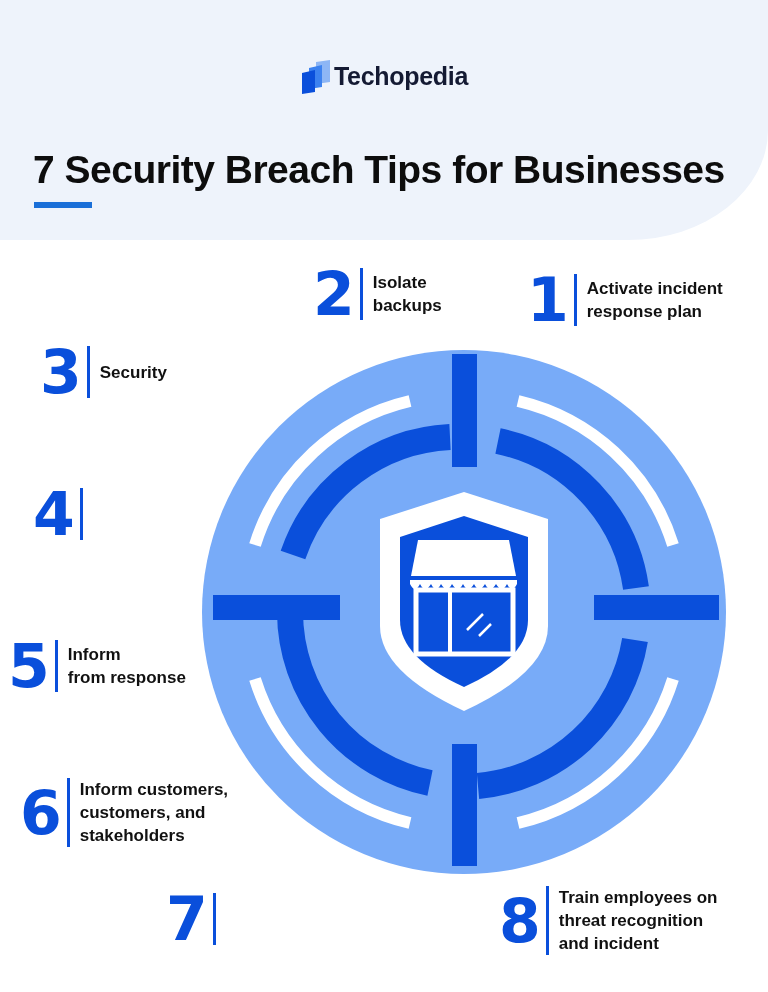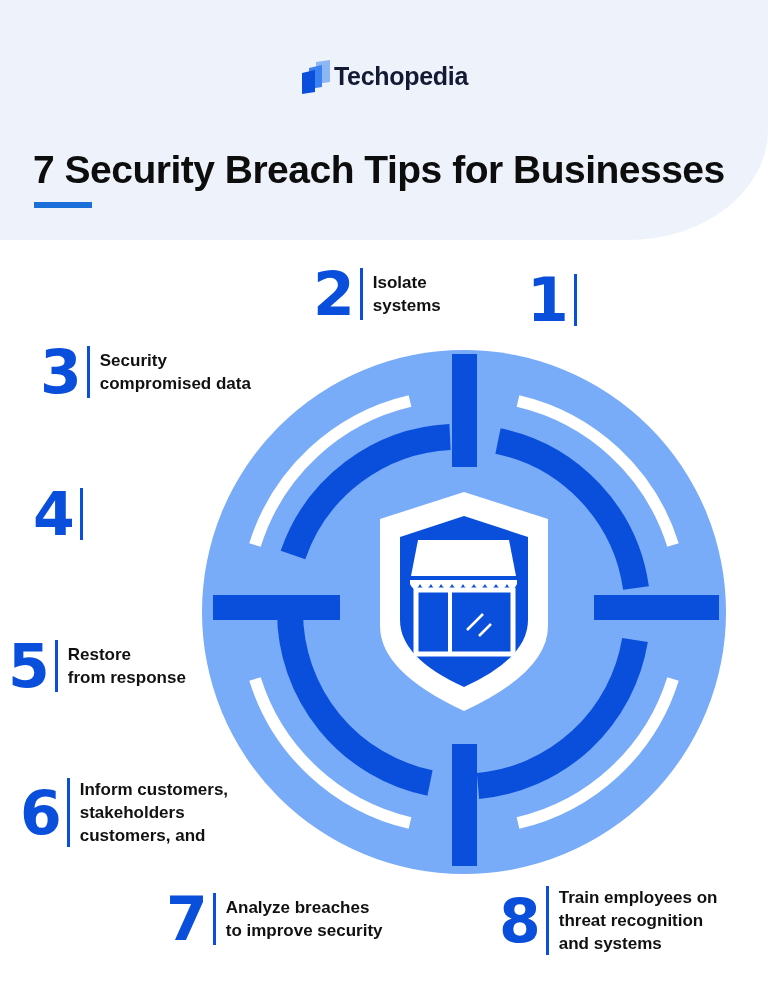--- a/index.html
+++ b/index.html
@@ -94,74 +94,73 @@
     <rect x="416" y="590" width="97" height="64" fill="none" stroke="#ffffff" stroke-width="5"></rect>
     <rect x="448" y="590" width="4" height="64" fill="#ffffff"></rect>
     <line x1="467" y1="630" x2="483" y2="614" stroke="#ffffff" stroke-width="2.5"></line>
     <line x1="479" y1="636" x2="491" y2="624" stroke="#ffffff" stroke-width="2.5"></line>
   </g>
 </svg>
 
 <div class="tip" style="left:527px; top:274px;">
   <div class="tip-num">1</div>
   <div class="tip-bar"></div>
+  <div class="tip-text">
+    <span>Activate incident</span>
+    <span>response plan</span>
+  </div>
 </div>
 
 <div class="tip" style="left:313px; top:268px;">
   <div class="tip-num">2</div>
   <div class="tip-bar"></div>
   <div class="tip-text">
     <span>Isolate</span>
-    <span>systems</span>
+    <span>backups</span>
   </div>
 </div>
 
 <div class="tip" style="left:40px; top:346px;">
   <div class="tip-num">3</div>
   <div class="tip-bar"></div>
   <div class="tip-text">
     <span>Security</span>
-    <span>compromised data</span>
   </div>
 </div>
 
 <div class="tip" style="left:33px; top:488px;">
   <div class="tip-num">4</div>
   <div class="tip-bar"></div>
 </div>
 
 <div class="tip" style="left:8px; top:640px;">
   <div class="tip-num">5</div>
   <div class="tip-bar"></div>
   <div class="tip-text">
-    <span>Restore</span>
+    <span>Inform</span>
     <span>from response</span>
   </div>
 </div>
 
 <div class="tip" style="left:20px; top:778px;">
   <div class="tip-num">6</div>
   <div class="tip-bar"></div>
   <div class="tip-text">
     <span>Inform customers,</span>
+    <span>customers, and</span>
     <span>stakeholders</span>
-    <span>customers, and</span>
   </div>
 </div>
 
 <div class="tip" style="left:166px; top:893px;">
   <div class="tip-num">7</div>
   <div class="tip-bar"></div>
-  <div class="tip-text">
-    <span>Analyze breaches</span>
-    <span>to improve security</span>
-  </div>
 </div>
 
 <div class="tip" style="left:499px; top:886px;">
   <div class="tip-num">8</div>
   <div class="tip-bar"></div>
   <div class="tip-text">
     <span>Train employees on</span>
     <span>threat recognition</span>
-    <span>and systems</span>
+    <span>and incident</span>
   </div>
 </div>
 
 </body></html>

